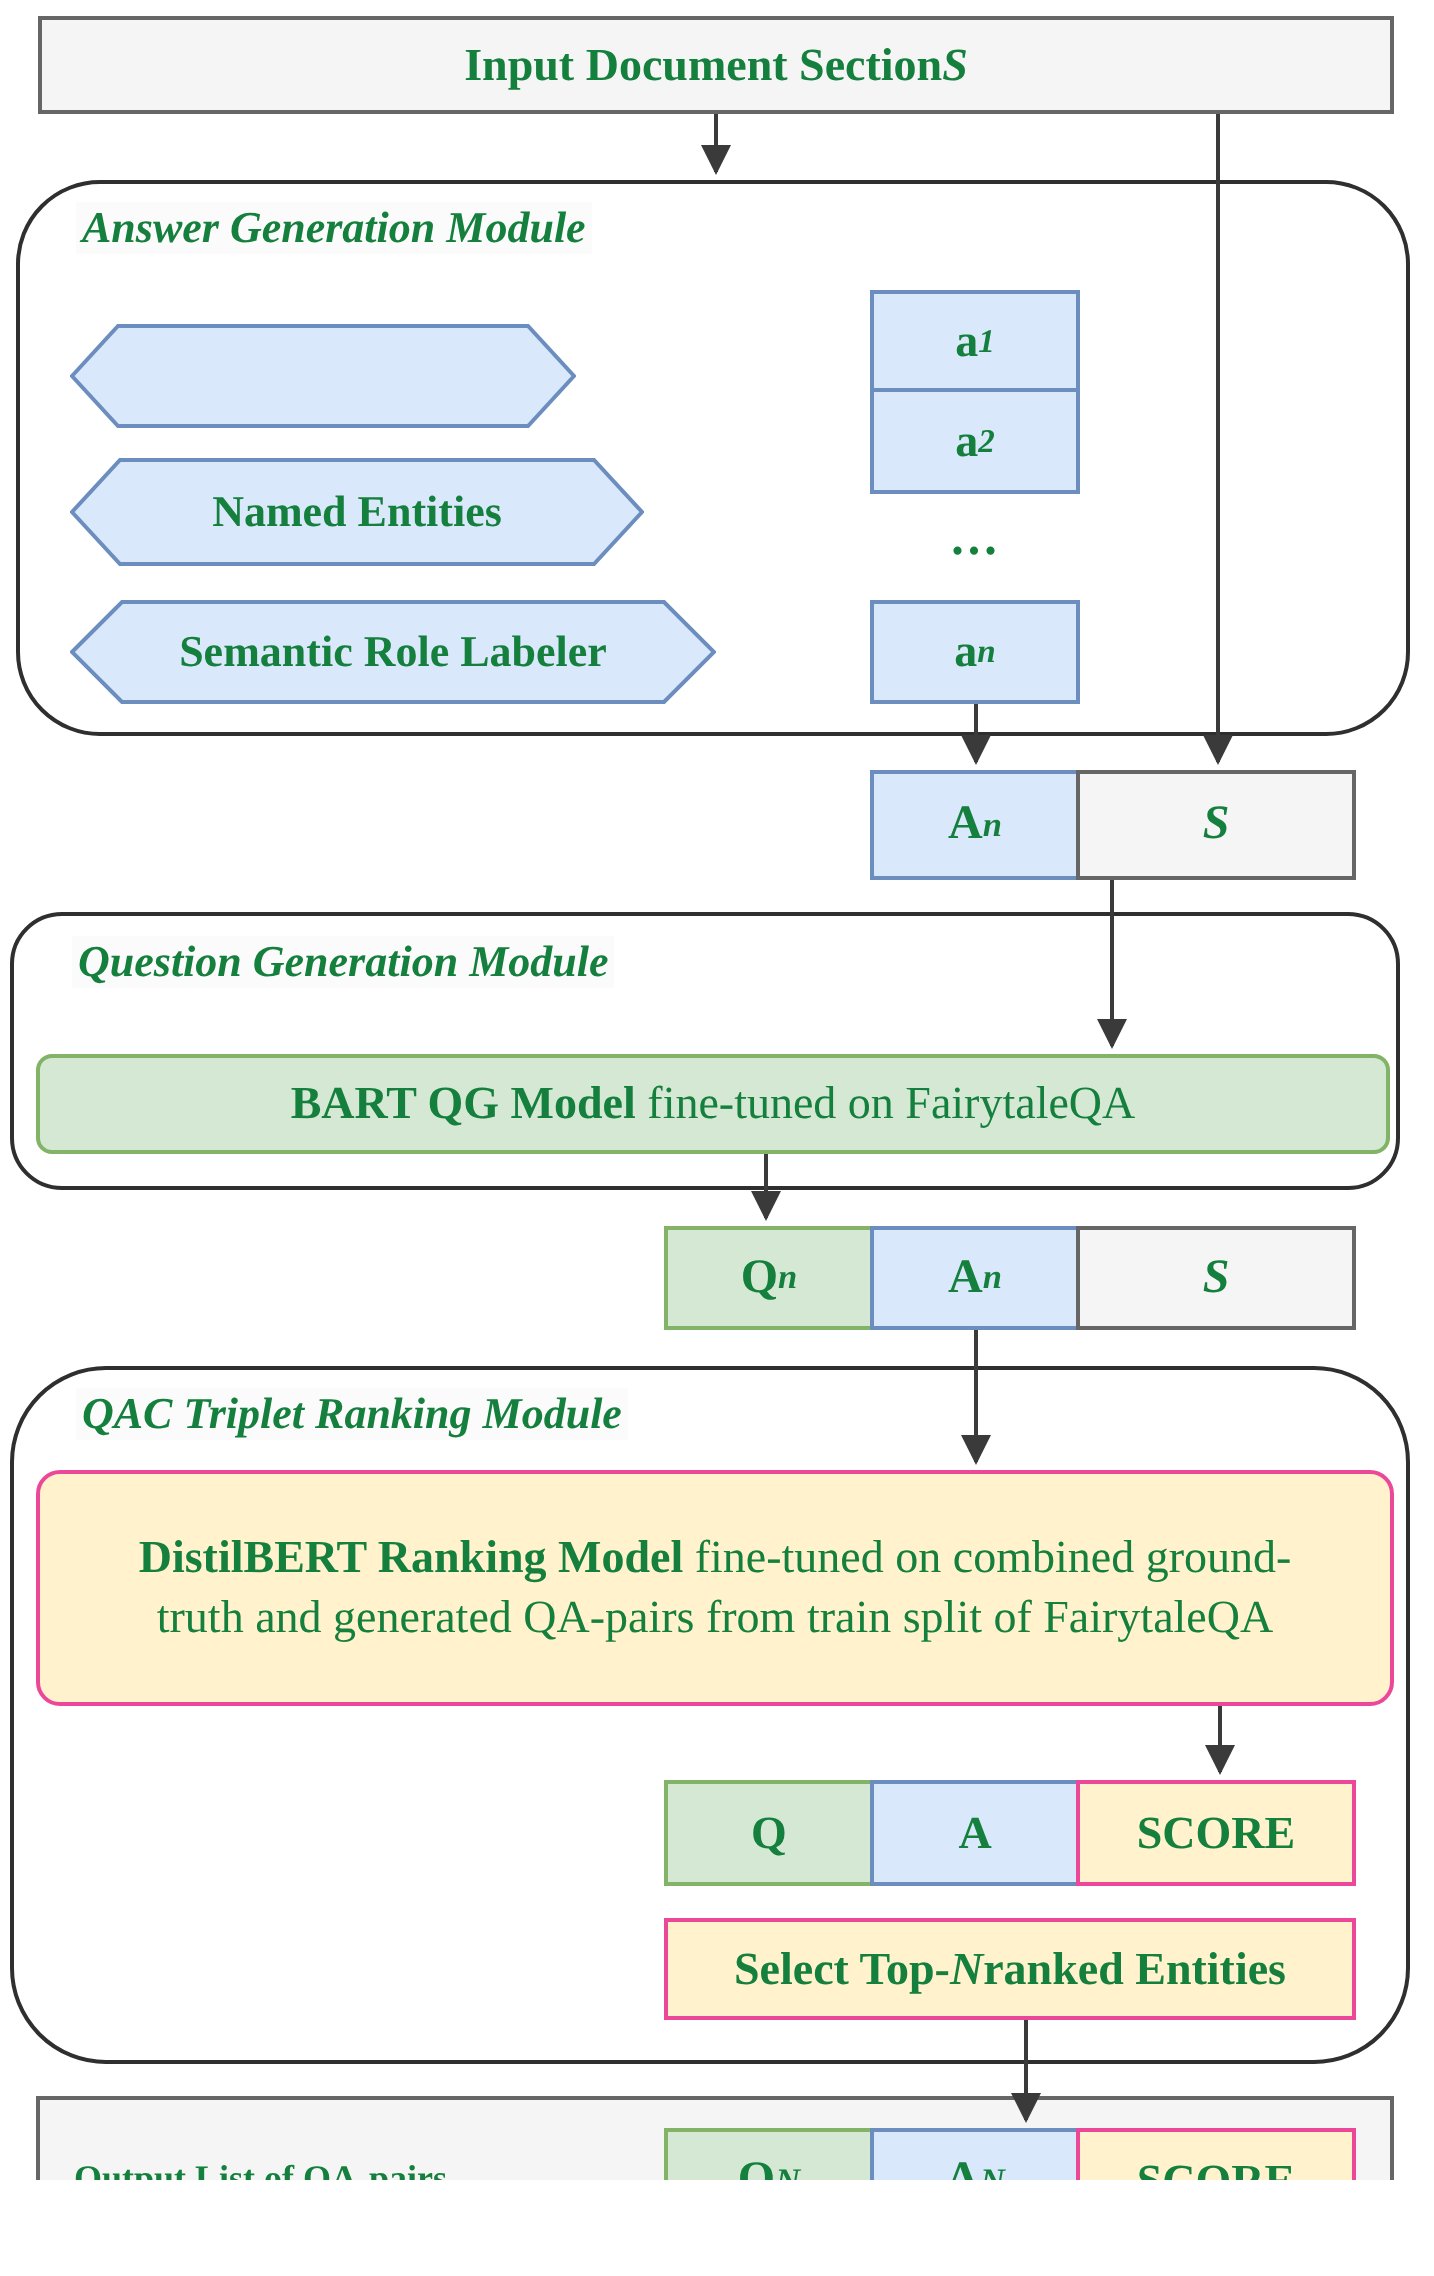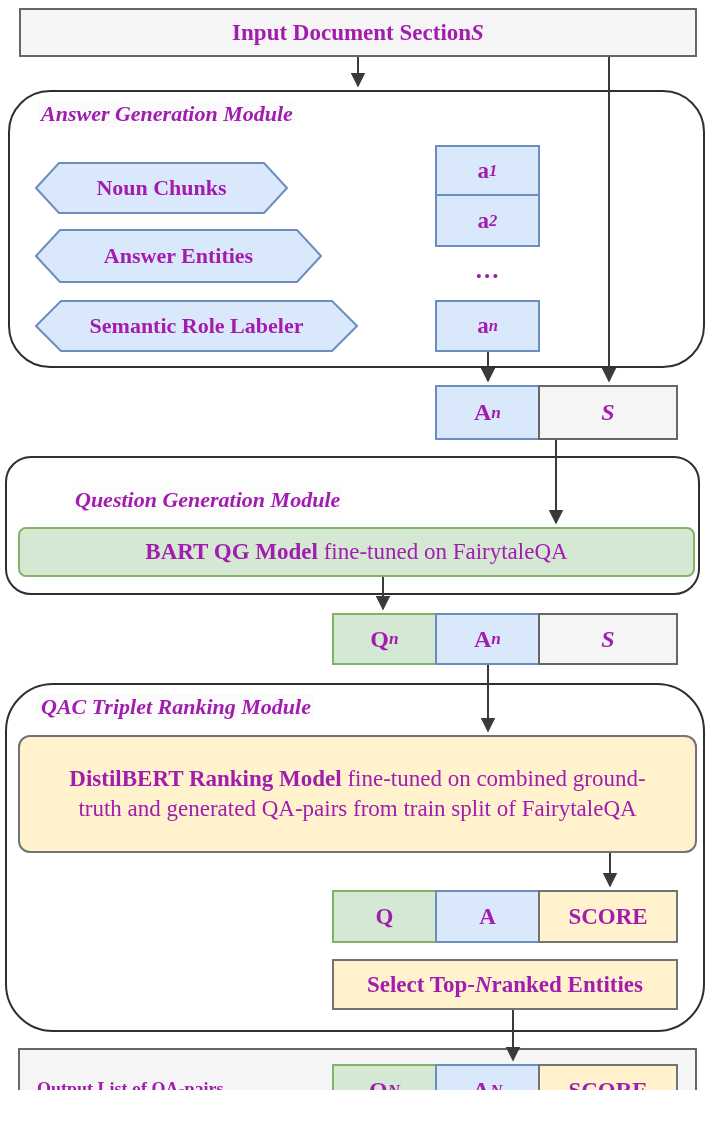--- a/index.html
+++ b/index.html
@@ -1,26 +1,26 @@
 <!DOCTYPE html>
 <html><head>
 <meta charset="utf-8">
 <style>
   html,body{margin:0;padding:0;background:#ffffff;}
   .canvas{
     position:relative;width:717px;height:1090px;background:#ffffff;overflow:hidden;
-    font-family:"Liberation Serif","DejaVu Serif",serif;color:#a21caf;
+    font-family:"Liberation Serif","DejaVu Serif",serif;color:#15803d;
   }
   .box{
     position:absolute;box-sizing:border-box;display:flex;align-items:center;justify-content:center;
     font-weight:700;text-align:center;
   }
   .c-blue  {background:#dae8fc;border:2px solid #6c8ebf;}
   .c-green {background:#d5e8d4;border:2px solid #82b366;}
-  .c-yellow{background:#fff2cc;border:2px solid #737373;}
+  .c-yellow{background:#fff2cc;border:2px solid #ec4899;}
   .c-gray  {background:#f5f5f5;border:2px solid #666666;}
   .module{
     position:absolute;box-sizing:border-box;border:2px solid #2f2f2f;background:#ffffff;
   }
   .module-title{
     position:absolute;font-weight:700;font-size:22px;white-space:nowrap;background:#fbfbfb;padding:0 3px;font-style:italic;
   }
   .hex{position:absolute;}
   .hex-label{
     position:absolute;display:flex;align-items:center;justify-content:center;
@@ -47,26 +47,25 @@
     <span>Input Document Section </span>
       <span class="it">S</span>
   </div>
 
   <div class="module" style="left:8px;top:90px;width:697px;height:278px;border-radius:42px;"></div>
   <div class="module-title" style="left:38px;top:101px;">Answer Generation Module</div>
 
   <svg class="hex" style="left:35px;top:162px;" width="253" height="52" viewBox="0 0 253 52">
     <polygon points="1,26 24,1 229,1 252,26 229,51 24,51" fill="#dae8fc" stroke="#6c8ebf" stroke-width="2"></polygon>
   </svg>
-  <div class="hex-label" style="left:35px;top:162px;width:253px;height:52px;">Noun Chunks</div>
 
   <svg class="hex" style="left:35px;top:229px;" width="287" height="54" viewBox="0 0 287 54">
     <polygon points="1,27 25,1 262,1 286,27 262,53 25,53" fill="#dae8fc" stroke="#6c8ebf" stroke-width="2"></polygon>
   </svg>
-  <div class="hex-label" style="left:35px;top:229px;width:287px;height:54px;">Answer Entities</div>
+  <div class="hex-label" style="left:35px;top:229px;width:287px;height:54px;">Named Entities</div>
 
   <svg class="hex" style="left:35px;top:300px;" width="323" height="52" viewBox="0 0 323 52">
     <polygon points="1,26 26,1 297,1 322,26 297,51 26,51" fill="#dae8fc" stroke="#6c8ebf" stroke-width="2"></polygon>
   </svg>
   <div class="hex-label" style="left:35px;top:300px;width:323px;height:52px;">Semantic Role Labeler</div>
 
   <div class="box c-blue lbl-md" style="left:435px;top:145px;width:105px;height:51px;">
     <span>a</span>
       <sub class="vsub">1</sub>
   </div>
@@ -80,21 +79,21 @@
       <sub class="vsub">n</sub>
   </div>
 
   <div class="box c-blue lbl-lg" style="left:435px;top:385px;width:105px;height:55px;">
     <span>A</span>
       <sub class="vsub">n</sub>
   </div>
   <div class="box c-gray lbl-lg it" style="left:538px;top:385px;width:140px;height:55px;">S</div>
 
   <div class="module" style="left:5px;top:456px;width:695px;height:139px;border-radius:26px;"></div>
-  <div class="module-title" style="left:36px;top:487px;margin-left:36px;">Question Generation Module</div>
+  <div class="module-title" style="left:36px;top:468px;">Question Generation Module</div>
   <div class="box c-green model-text" style="left:18px;top:527px;width:677px;height:50px;border-radius:8px;">
     <div>
       <span style="font-weight:700">BART QG Model</span><span style="font-weight:400"> fine-tuned on FairytaleQA</span>
     </div>
   </div>
 
   <div class="box c-green lbl-lg" style="left:332px;top:613px;width:105px;height:52px;">
     <span>Q</span>
       <sub class="vsub">n</sub>
   </div>

